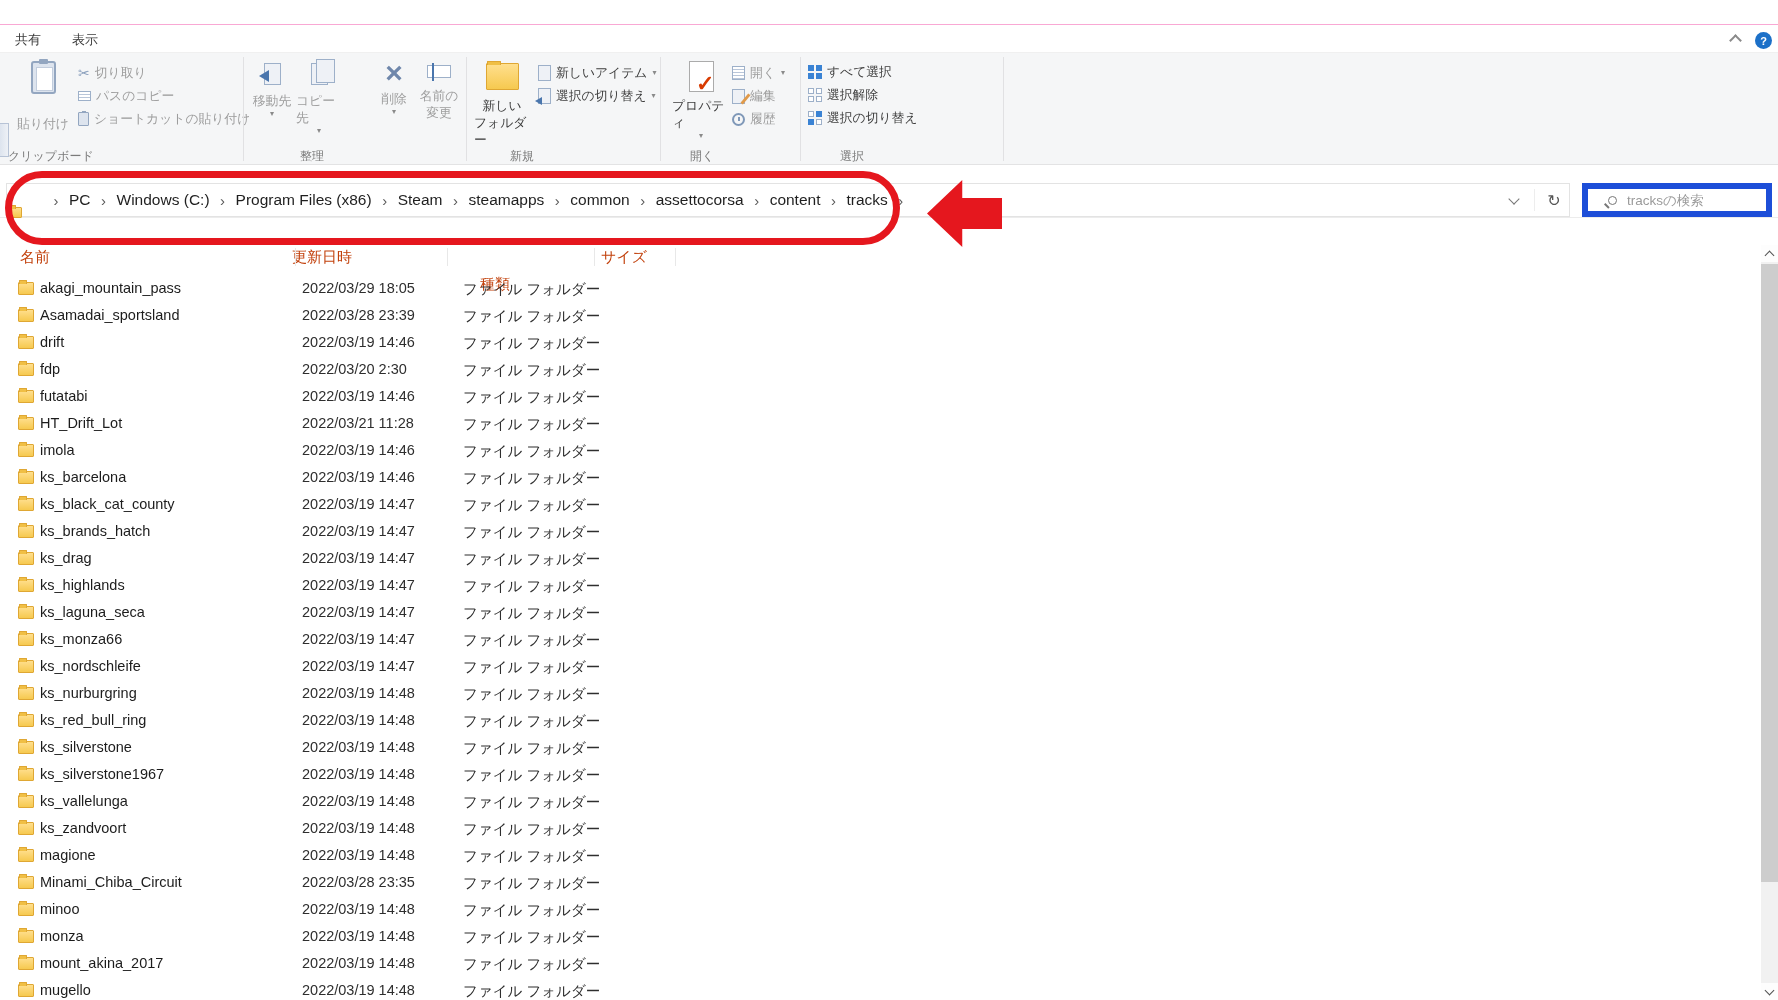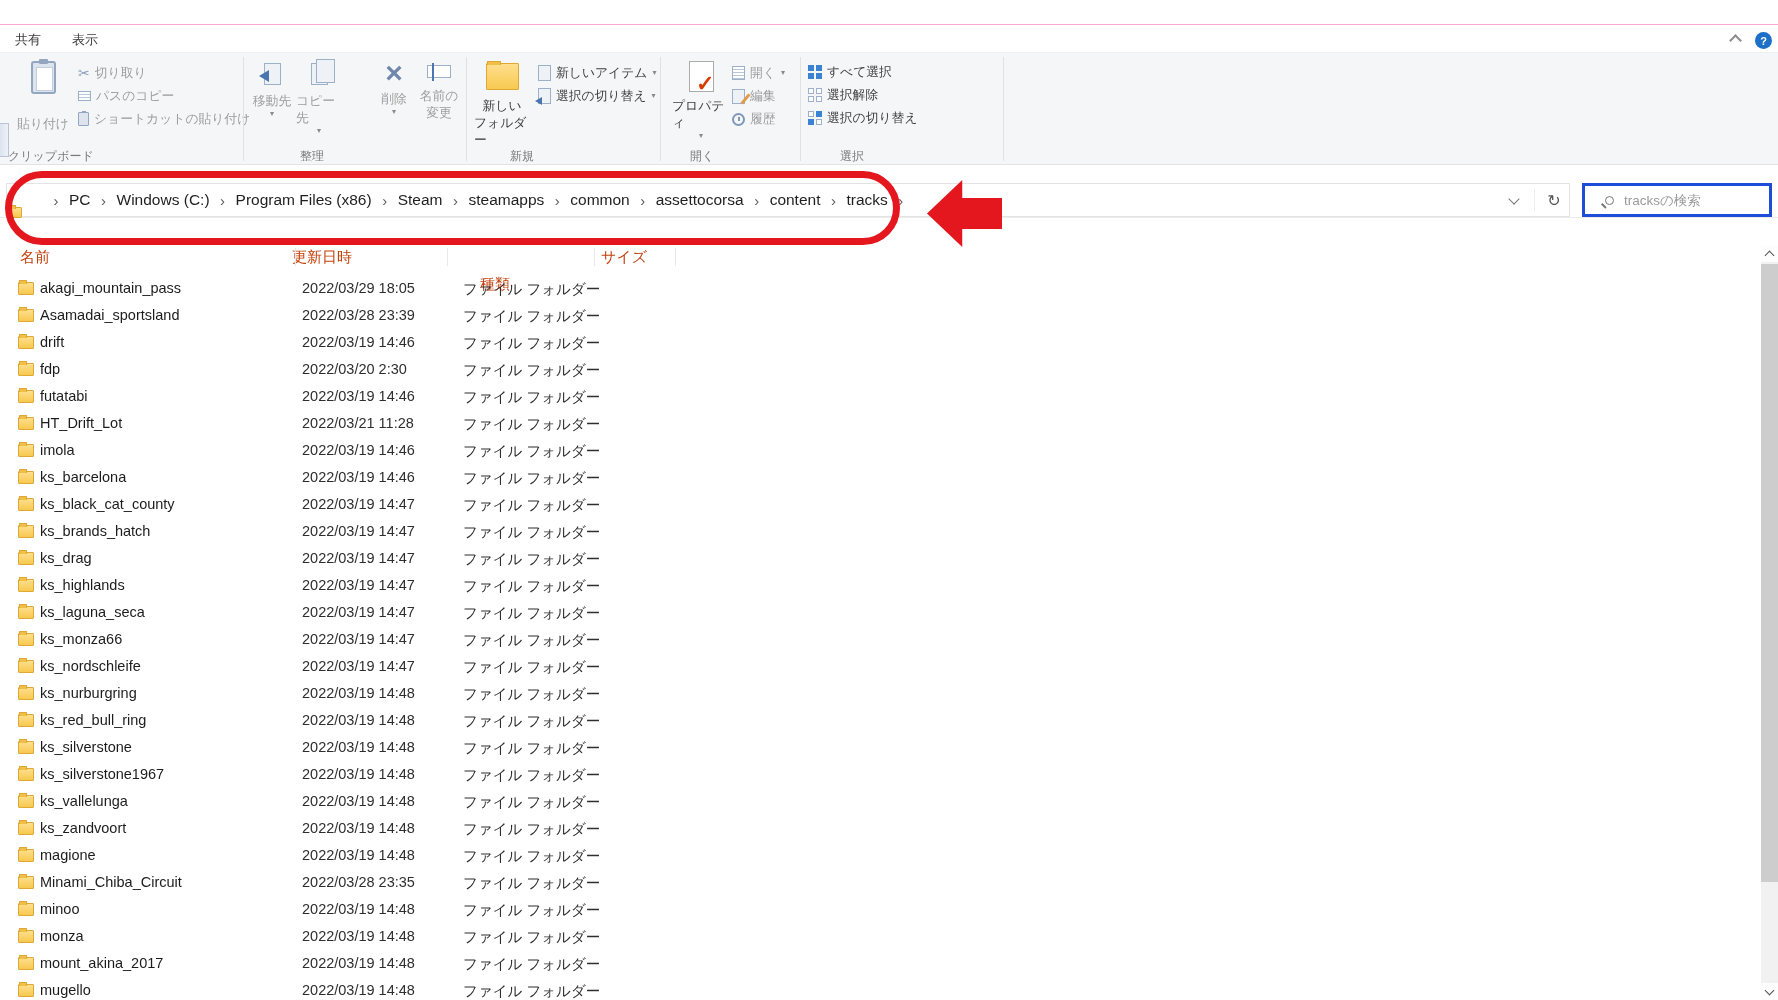--- a/index.html
+++ b/index.html
@@ -64,21 +64,21 @@
   
   #addressrow { left:0; top:166px; width:1778px; height:52px; background:#fff; border-bottom:1px solid #ececec; }
   #addressbar { left:6px; top:17px; width:1564px; height:34px; background:#fff; border:1px solid #e3e3e3; display:flex; align-items:center; }
   #breadcrumb { display:flex; align-items:center; padding-left:24px; font-size:15.5px; color:#1f1f1f; white-space:nowrap; overflow:hidden; }
   .crumb-wrap { display:flex; align-items:center; }
   .crumb-sep { width:22px; text-align:center; color:#5a5a5a; font-size:15px; }
   .crumb { padding:0 2px; }
   .addr-ctrl { position:absolute; top:0; height:32px; display:flex; align-items:center; justify-content:center; }
   .chev-down { width:8px; height:8px; border-left:1.5px solid #777; border-bottom:1.5px solid #777; transform:rotate(-45deg); margin-top:-3px; }
   .refresh { font-size:16px; color:#555; }
-  #searchbox { left:1582px; top:17px; width:190px; height:34px; background:#fff; border:3px solid #1d4ed8; display:flex; align-items:center; gap:10px; padding-left:20px; }
+  #searchbox { left:1582px; top:17px; width:190px; height:34px; background:#fff; border:6px solid #1d4ed8; display:flex; align-items:center; gap:10px; padding-left:20px; }
   .mag { width:9px; height:9px; border:1.5px solid #767676; border-radius:50%; position:relative; }
   .mag::after { content:""; position:absolute; left:-5px; top:8px; width:6px; height:1.5px; background:#767676; transform:rotate(45deg); }
   #searchbox input { border:none; outline:none; font-size:13.5px; color:#333; width:130px; font-family:"Liberation Sans",sans-serif; }
   #searchbox input::placeholder { color:#9a9a9a; }
 
   
   #listhead { left:0; top:245px; width:1755px; height:26px; }
   .hlabel { font-size:15px; color:#c2410c; top:3px; }
   .hdiv { width:1px; height:18px; background:#e8e8e8; top:3px; }
   #rows { left:0; top:276px; width:1755px; }

